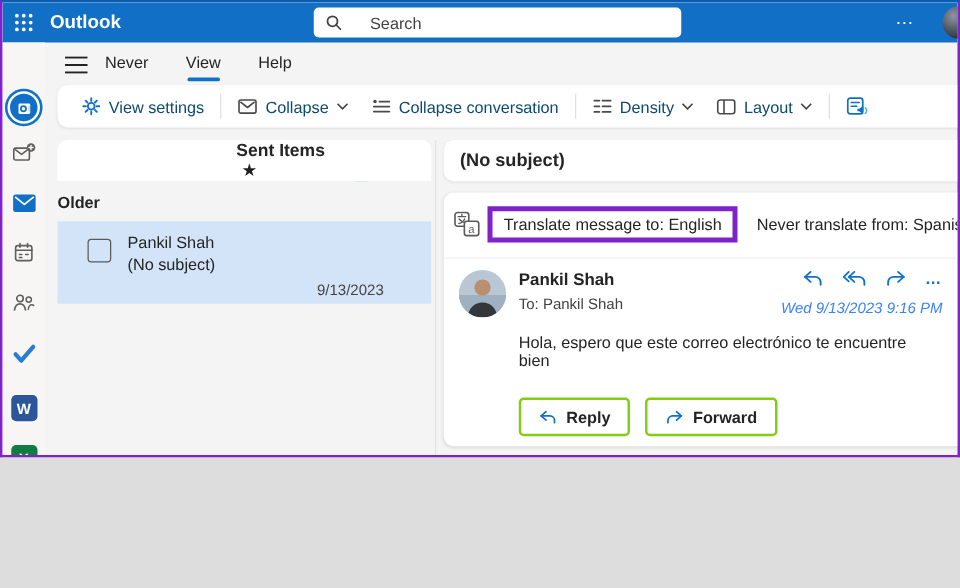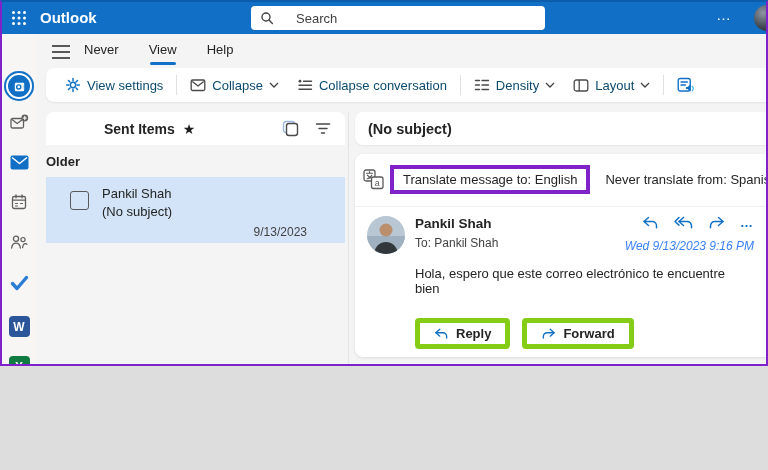--- a/index.html
+++ b/index.html
@@ -35,21 +35,21 @@
   .hamburger { position:absolute; left:50px; top:43px; cursor:pointer; }
   
   .toolbar { position:absolute; left:44px; top:66px; right:0; height:34px; background:#fff;
              border-radius:8px 0 0 8px; box-shadow:0 1px 2px rgba(0,0,0,.08);
              display:flex; align-items:center; padding:0 10px; font-size:13px; color:#0c4a6e; }
   .tbtn { display:flex; align-items:center; gap:6px; padding:0 9px; height:26px; border-radius:4px; cursor:pointer; white-space:nowrap; }
   .tdiv { width:1px; height:20px; background:#e0e0e0; margin:0 4px; }
   
   .pane-divider { position:absolute; left:346px; top:110px; bottom:0; width:1px; background:#e4e4e4; }
   .list-header { position:absolute; left:44px; top:110px; width:299px; height:33px; background:#fff;
-                 border-radius:8px 8px 0 0; display:flex; align-items:center; }
+                 border-radius:8px 8px 0 0; display:flex; align-items:center;flex-direction:column; }
   .list-title { margin-left:58px; font-size:14px; font-weight:bold; color:#242424; }
   .star { margin-left:8px; font-size:14px; color:#1f1f1f; }
   .list-header-icons { margin-left:auto; margin-right:14px; display:flex; gap:16px; align-items:center; }
   .group-row { position:absolute; left:44px; top:143px; width:299px; height:32px; background:#f4f4f4;
                display:flex; align-items:center; font-size:13px; font-weight:bold; color:#242424; }
   .group-row span { }
   .mail-item { position:absolute; left:44px; top:175px; width:299px; height:66px; background:#d3e4f8; cursor:pointer; }
   .mail-check { position:absolute; left:24px; top:14px; width:19px; height:19px; border:1.5px solid #5a5a5a; border-radius:3px; background:transparent; cursor:pointer; }
   .mi-sender { position:absolute; left:56px; top:9px;  font-size:13px; color:#242424; }
   .mi-subject { position:absolute; left:56px; top:27px; font-size:13px; color:#242424; }
@@ -68,21 +68,21 @@
   .avatar { position:absolute; left:12px; top:62px; width:38px; height:38px; border-radius:50%; overflow:hidden; cursor:pointer; }
   .m-sender { position:absolute; left:60px; top:62px; font-size:13.5px; font-weight:bold; color:#242424; }
   .m-to { position:absolute; left:60px; top:82px; font-size:12px; color:#424242; }
   .m-icons { position:absolute; right:12px; top:62px; display:flex; gap:15px; align-items:center; }
   .m-icons .ic { cursor:pointer; display:flex; }
   .m-more { color:#1170c5; font-size:13px; font-weight:bold; letter-spacing:1px; cursor:pointer; line-height:14px; }
   .m-date { position:absolute; right:12px; top:85px; font-size:12px; color:#3b82f6;font-style:italic; }
   .m-body { position:absolute; left:60px; top:112px; right:16px; font-size:13px; color:#242424; }
   .m-actions { position:absolute; left:60px; top:164px; display:flex; gap:12px; }
   .act-btn { display:flex; align-items:center; gap:7px; height:31px; padding:0 14px; background:#fff;
-             border:5px solid #84cc16; border-radius:4px; font-size:13px; font-weight:bold; color:#242424; cursor:pointer; }
+             border:2px solid #84cc16; border-radius:4px; font-size:13px; font-weight:bold; color:#242424; cursor:pointer; }
   svg { display:block; }
 </style>
 </head>
 <body>
 
 <div id="frame">
 
   <div class="topbar">
     <div class="waffle">
       <svg width="16" height="16" viewBox="0 0 16 16">

